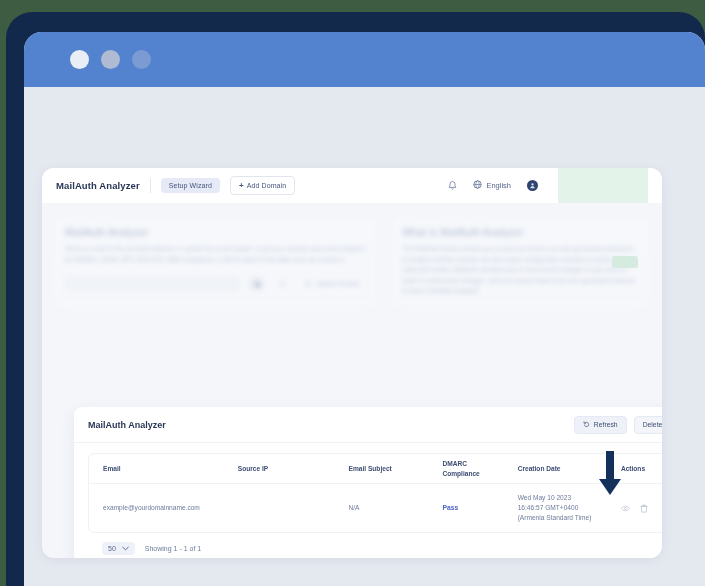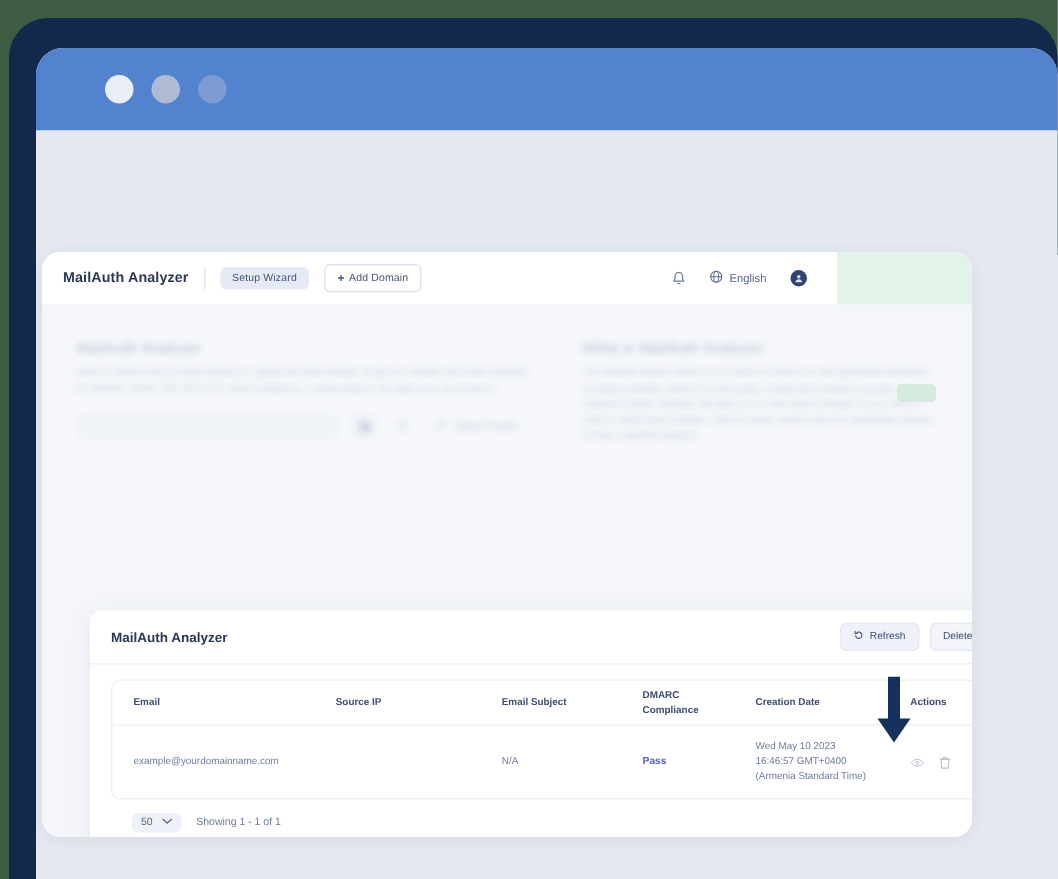--- a/index.html
+++ b/index.html
@@ -52,21 +52,21 @@
   
   #page-canvas {
     position: relative;
     height: 499px;
     background: #e4e8ef;
   }
 
   
   #app-card {
     position: absolute;
-    left: 4px;
+    left: 18px;
     top: 81px;
     width: 620px;
     height: 390px;
     background: #f4f6fa;
     border-radius: 12px;
     overflow: hidden;
     box-shadow: 0 2px 10px rgba(80,95,130,.08);
   }
 
   
@@ -102,21 +102,21 @@
     border: 1px solid #e0e5ef;
     display: flex; align-items: center; gap: 3px;
   }
   .plus-glyph { font-size: 8px; color: #46557c; font-weight: bold; }
 
   #topbar-right {
     margin-left: auto;
     display: flex;
     align-items: center;
     gap: 16px;
-    padding-right: 0;
+    padding-right: 14px;
     height: 100%;
   }
   .tb-icon { display: flex; align-items: center; }
   #lang-chip {
     display: flex; align-items: center; gap: 4px;
     font-size: 7.5px; color: #55658c;
   }
   #avatar-dot {
     width: 11px; height: 11px; border-radius: 50%;
     background: #2f4470;

